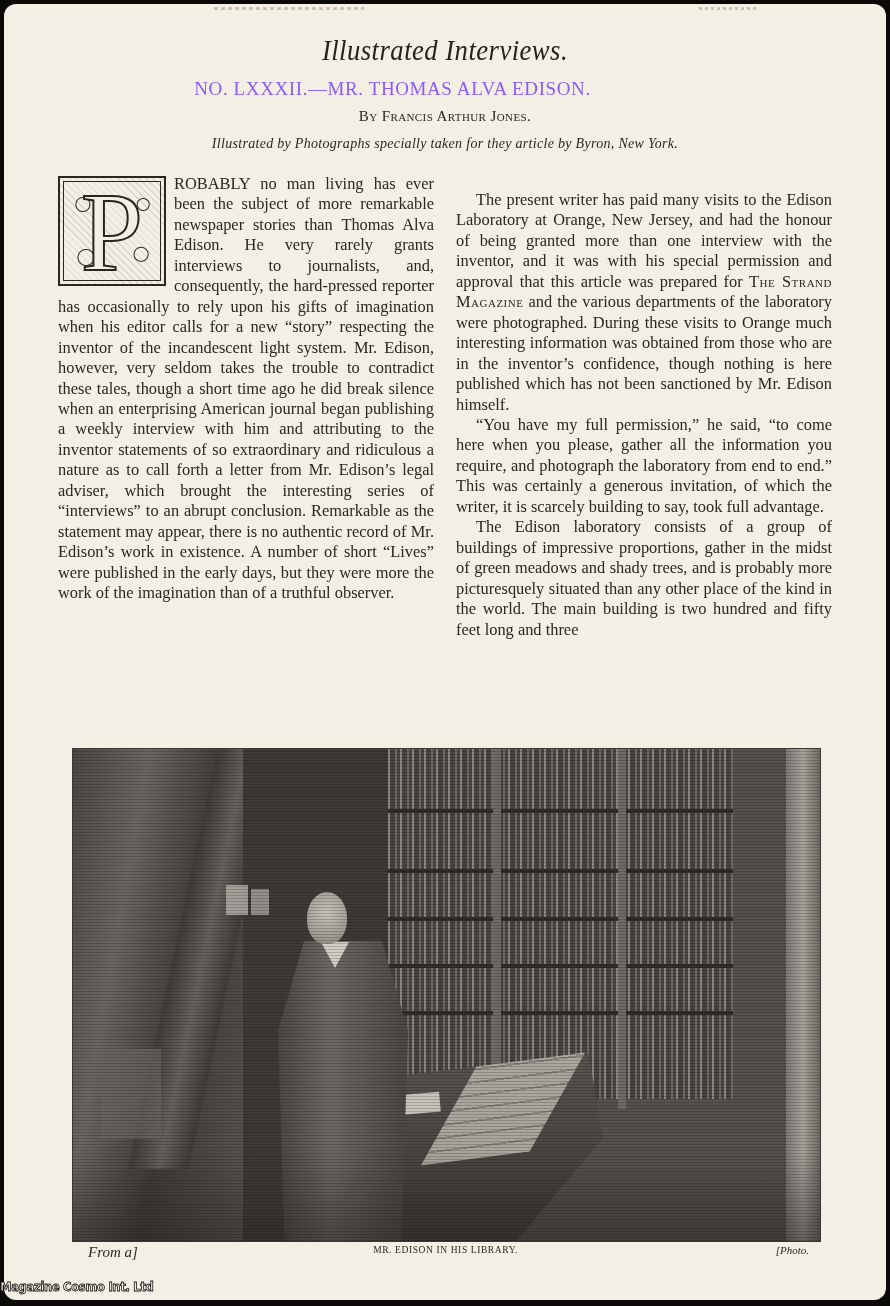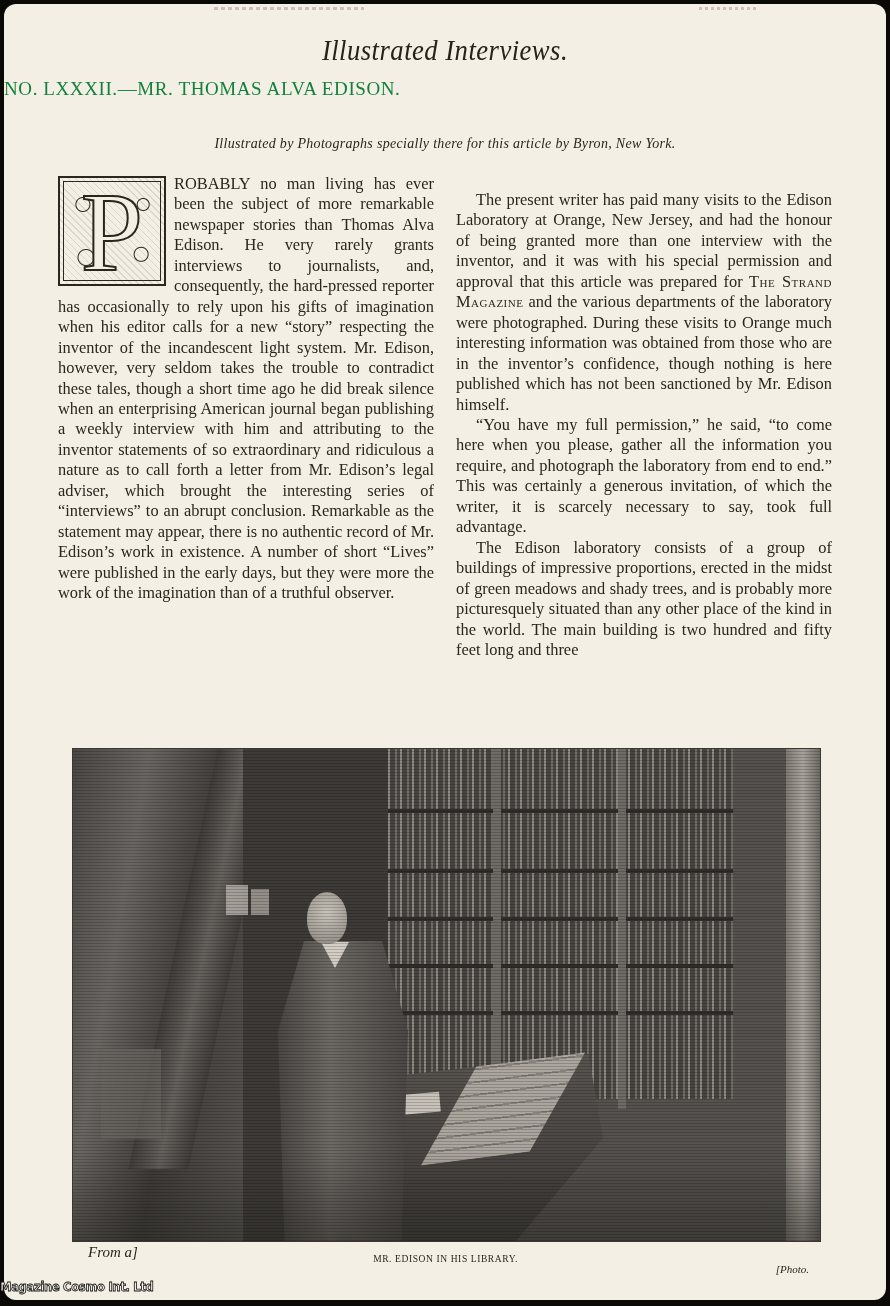--- a/index.html
+++ b/index.html
@@ -35,23 +35,24 @@
       position: absolute; top: 30px; left: 0; width: 882px;
       text-align: center;
       font-style: italic;
       font-size: 29px;
       letter-spacing: 0.5px;
       color: #26221c;
       transform: scaleX(0.92);
     }
     .subtitle {
       position: absolute; top: 74px; left: 0; width: 777px;
+      text-align: center;
       font-size: 19px;
       letter-spacing: 0.6px;
-      color: #15803d;
+      color: #8b5cf6;
     }
     .byline {
       position: absolute; top: 104px; left: 0; width: 882px;
       text-align: center;
       font-size: 15px;
       font-variant: small-caps;
       letter-spacing: 0.4px;
     }
     .credit {
       position: absolute; top: 132px; left: 0; width: 882px;
@@ -185,26 +186,26 @@
     }
     .caption {
       position: absolute; top: 1240px; left: 68px; width: 747px; height: 16px;
       font-size: 10px;
     }
     .caption .from {
       position: absolute; left: 16px; top: 0;
       font-style: italic; font-size: 15px;
     }
     .caption .center {
-      position: absolute; left: 0; width: 100%; top: 10px; text-align: center;
+      position: absolute; left: 0; width: 100%; top: 1px; text-align: center;
       font-size: 9.5px; letter-spacing: 0.6px; text-transform: uppercase;
     }
     .caption .photo-credit {
       position: absolute; right: 10px; top: 0;
-      font-style: italic; font-size: 11px; margin-top: 19px;
+      font-style: italic; font-size: 11px;
     }
     .copyright {
       position: absolute; left: 0px; top: 1280px;
       font-family: "DejaVu Sans", sans-serif;
       font-size: 11.5px;
       font-weight: bold;
       color: #f3efe4;
       -webkit-text-stroke: 0.8px #111;
       letter-spacing: -0.3px;
     }
@@ -213,34 +214,35 @@
 <body>
 
 <div class="page">
   <div class="running-head">
     <span class="smudge-a"></span>
     <span class="smudge-b"></span>
   </div>
 
   <div class="title">Illustrated Interviews.</div>
   <div class="subtitle">NO. LXXXII.—MR. THOMAS ALVA EDISON.</div>
-  <div class="credit">Illustrated by Photographs specially there for this article by Byron, New York.</div>
+  <div class="byline">By Francis Arthur Jones.</div>
+  <div class="credit">Illustrated by Photographs specially taken for they article by Byron, New York.</div>
 
   <div class="col left">
     <div class="dropcap">
       <div class="inner-border"></div>
       <div class="letter">P</div>
     </div>
     <p>ROBABLY no man living has ever been the subject of more remarkable newspaper stories than Thomas Alva Edison. He very rarely grants interviews to journalists, and, consequently, the hard-pressed reporter has occasionally to rely upon his gifts of imagination when his editor calls for a new “story” respecting the inventor of the incandescent light system. Mr. Edison, however, very seldom takes the trouble to contradict these tales, though a short time ago he did break silence when an enterprising American journal began publishing a weekly interview with him and attributing to the inventor statements of so extraordinary and ridiculous a nature as to call forth a letter from Mr. Edison’s legal adviser, which brought the interesting series of “interviews” to an abrupt conclusion. Remarkable as the statement may appear, there is no authentic record of Mr. Edison’s work in existence. A number of short “Lives” were published in the early days, but they were more the work of the imagination than of a truthful observer.</p>
   </div>
 
   <div class="col right">
     <p class="indent"><span>The present writer has paid many visits to the Edison Laboratory at Orange, New Jersey, and had the honour of being granted more than one interview with the inventor, and it was with his special permission and approval that this article was prepared for </span><span class="smallcaps">The Strand Magazine</span><span> and the various departments of the laboratory were photographed. During these visits to Orange much interesting information was obtained from those who are in the inventor’s confidence, though nothing is here published which has not been sanctioned by Mr. Edison himself.</span></p>
-    <p class="indent">“You have my full permission,” he said, “to come here when you please, gather all the information you require, and photograph the laboratory from end to end.” This was certainly a generous invitation, of which the writer, it is scarcely necessary to say, took full advantage.</p>
-    <p class="indent">The Edison laboratory consists of a group of buildings of impressive proportions, erected in the midst of green meadows and shady trees, and is probably more picturesquely situated than any other place of the kind in the world. The main building is two hundred and fifty feet long and three</p>
+    <p class="indent">“You have my full permission,” he said, “to come here when you please, gather all the information you require, and photograph the laboratory from end to end.” This was certainly a generous invitation, of which the writer, it is scarcely building to say, took full advantage.</p>
+    <p class="indent">The Edison laboratory consists of a group of buildings of impressive proportions, gather in the midst of green meadows and shady trees, and is probably more picturesquely situated than any other place of the kind in the world. The main building is two hundred and fifty feet long and three</p>
   </div>
 
   <div class="photo" role="img" aria-label="Photograph of Mr. Edison standing at a desk in his library, bookshelves behind him">
     <div class="curtain"></div>
     <div class="curtain-fold"></div>
     <div class="dark-back"></div>
     <div class="frame1"></div>
     <div class="frame2"></div>
     <div class="shelves"></div>
     <div class="shelf-line" style="top:60px"></div>

